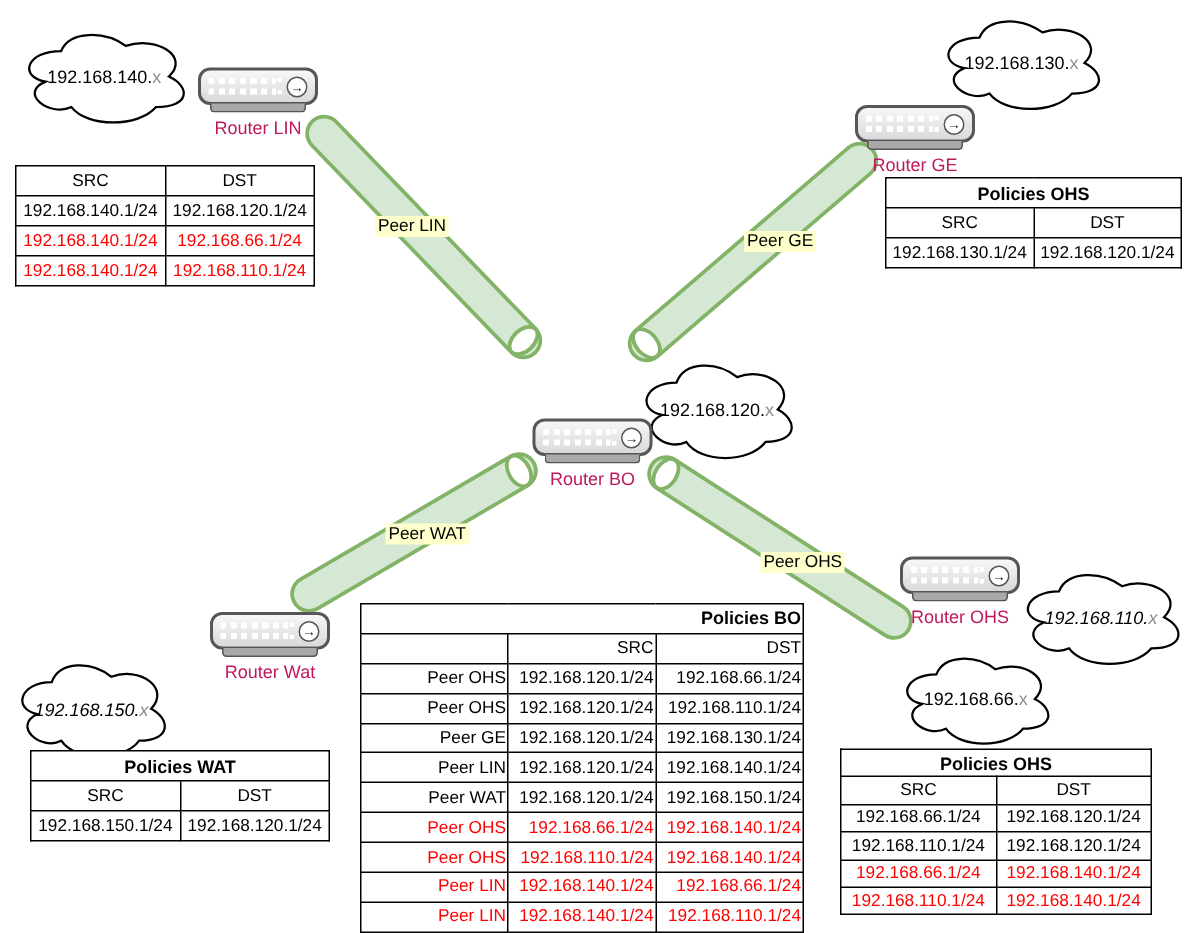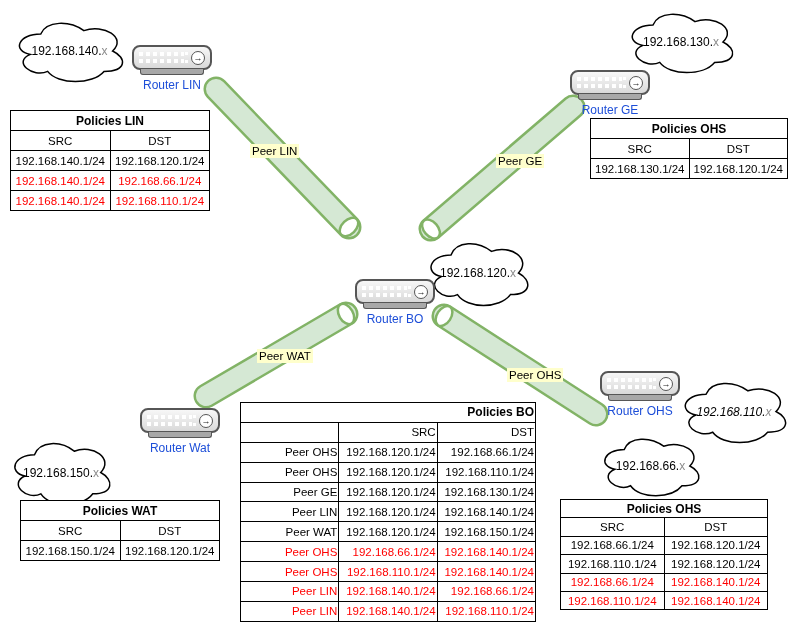--- a/index.html
+++ b/index.html
@@ -34,21 +34,21 @@
   .router-colon{width:3px;height:11px;margin:0 3px 0 1px;background:repeating-linear-gradient(0deg,#ffffff 0 3px,rgba(255,255,255,0) 3px 8px);}
   .router-circle{
     box-sizing:border-box;width:14px;height:14px;border:1.5px solid #565656;border-radius:50%;
     background:#fff;display:flex;align-items:center;justify-content:center;
     font-size:9px;font-weight:bold;color:#1a1a1a;flex:0 0 auto;
   }
   .router-base{
     box-sizing:border-box;width:64px;height:6px;margin:-1px auto 0;
     background:#a8a8a8;border:1.5px solid #565656;border-top:none;border-radius:0 0 3px 3px;
   }
-  .router-label{margin-top:3px;text-align:center;font-size:12px;color:#1d4ed8;white-space:nowrap;}
+  .router-label{margin-top:3px;text-align:center;font-size:12px;color:#be185d;white-space:nowrap;}
   
   .ptable{position:absolute;z-index:5;background:#fff;}
   .ptable table{border-collapse:collapse;width:100%;table-layout:fixed;border:1.5px solid #000;}
   .ptable td{
     border:1px solid #000;text-align:center;vertical-align:middle;
     font-size:11.5px;color:#000;height:19px;padding:0 1px;white-space:nowrap;overflow:hidden;
   }
   .ptable td.title{font-weight:bold;font-size:12px;}
   .ptable tr.alert td{color:#ff0000;}
   .t-ohs td{height:17.4px;}
@@ -110,21 +110,21 @@
   <div class="cloud" style="left:424px;top:237px;width:108px;height:72px;">
     <svg viewBox="0 0 120 80" preserveAspectRatio="none">
       <path d="M30,20 C6,20 0,40 19.2,44 C0,52.8 21.6,72 37.2,64 C48,80 84,80 96,64 C120,64 120,48 105,40 C120,24 96,8 75,16 C60,4 36,4 30,20 Z" fill="#ffffff" stroke="#000000" stroke-width="1.5" vector-effect="non-scaling-stroke"></path>
     </svg>
     <div class="cloud-label">
         <span>192.168.120.</span>
         <span class="host">x</span>
       </div>
   </div>
 
-  <div class="cloud" style="left:8px;top:437px;width:106px;height:71px;">
+  <div class="cloud" style="left:8px;top:437px;width:106px;height:71px;font-style:italic;">
     <svg viewBox="0 0 120 80" preserveAspectRatio="none">
       <path d="M30,20 C6,20 0,40 19.2,44 C0,52.8 21.6,72 37.2,64 C48,80 84,80 96,64 C120,64 120,48 105,40 C120,24 96,8 75,16 C60,4 36,4 30,20 Z" fill="#ffffff" stroke="#000000" stroke-width="1.5" vector-effect="non-scaling-stroke"></path>
     </svg>
     <div class="cloud-label">
         <span>192.168.150.</span>
         <span class="host">x</span>
       </div>
   </div>
 
   <div class="cloud" style="left:678px;top:377px;width:112px;height:69px;font-style:italic;">
@@ -219,23 +219,20 @@
         </div>
     </div>
     <div class="router-base"></div>
     <div class="router-label">Router OHS</div>
   </div>
 
   <div class="ptable t-lin" style="left:10px;top:110px;width:200px;">
       <table>
         <tbody>
           <tr>
-            <td colspan="2" class="title">Policies LIN</td>
-          </tr>
-          <tr>
             <td>SRC</td>
             <td>DST</td>
           </tr>
           <tr>
             <td>192.168.140.1/24</td>
             <td>192.168.120.1/24</td>
           </tr>
           <tr class="alert">
             <td>192.168.140.1/24</td>
             <td>192.168.66.1/24</td>

